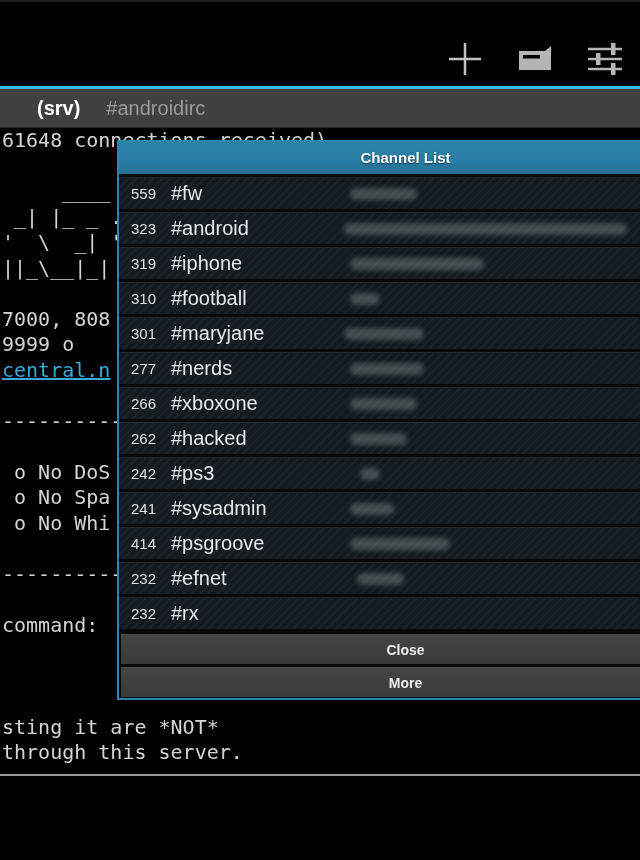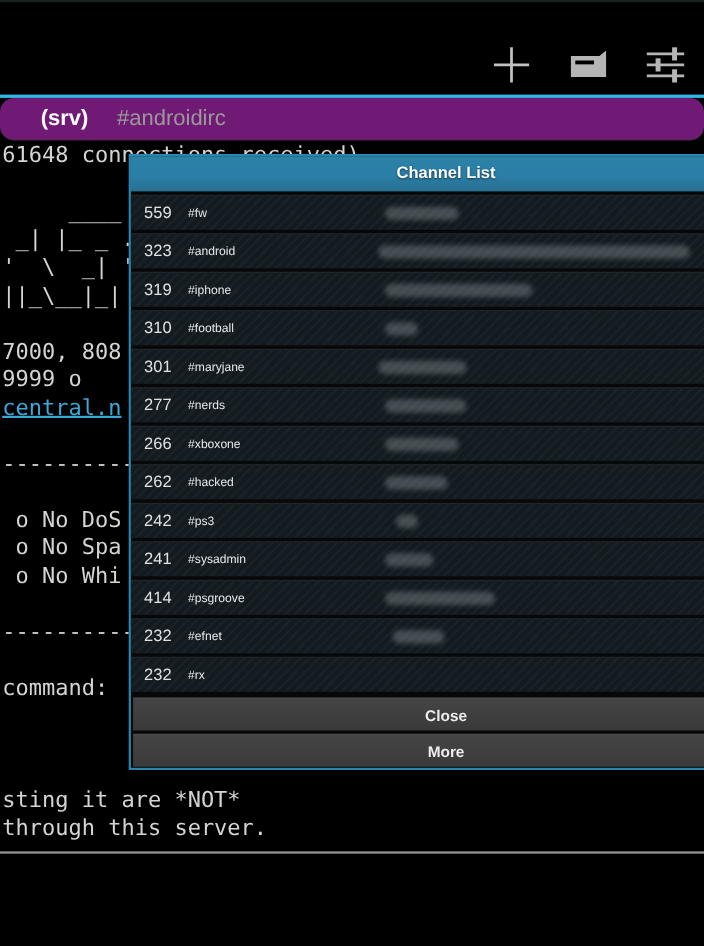--- a/index.html
+++ b/index.html
@@ -10,22 +10,22 @@
   .status-bar{position:absolute;left:0;top:0;width:640px;height:30px;background:#000;
               border-top:2px solid #1d2020;border-bottom:1px solid #101212;}
 
   
   .action-bar{position:absolute;left:0;top:31px;width:640px;height:55px;background:#000;
               display:flex;justify-content:flex-end;align-items:center;}
   .ab-btn{width:70px;height:55px;display:flex;align-items:center;justify-content:center;cursor:pointer;}
   .accent-line{position:absolute;left:0;top:86px;width:640px;height:3px;background:var(--accent);}
 
   
-  .tab-bar{position:absolute;left:0;top:89px;width:640px;height:38px;background:#701a75;
-           border-bottom:1px solid #2b2b2b;display:flex;align-items:center;border-radius:13px;}
+  .tab-bar{position:absolute;left:0;top:89px;width:640px;height:38px;background:#404040;
+           border-bottom:1px solid #2b2b2b;display:flex;align-items:center;}
   .tab-server{color:#fff;font-weight:bold;font-size:20px;margin-left:37px;}
   .tab-channel{color:#9a9a9a;font-size:20px;margin-left:26px;}
 
   
   .terminal{position:absolute;left:2px;top:128px;width:640px;
             font-family:"DejaVu Sans Mono","Liberation Mono",monospace;
             font-size:20px;line-height:25.5px;color:#d4d4d4;white-space:pre;}
   .tline{height:25.5px;}
   .tlink{color:var(--link);text-decoration:underline;cursor:pointer;}
   .input-divider{position:absolute;left:0;top:774px;width:640px;height:2px;background:#989898;}
@@ -36,21 +36,21 @@
   .dialog-title{height:32px;line-height:32px;text-align:center;color:#fff;font-weight:bold;
                 font-size:15px;text-shadow:0 1px 2px rgba(0,0,0,.6);
                 background:linear-gradient(180deg,#2c81a7 0%,#2b7fa6 55%,#276f91 100%);}
   .channel-list{padding-top:3px;}
   .crow{position:relative;height:32px;margin-bottom:3px;display:flex;align-items:center;cursor:pointer;
         background:
           repeating-linear-gradient(135deg,rgba(255,255,255,.032) 0 2px,rgba(0,0,0,0) 2px 6px),
           var(--row-bg);
         border-top:1px solid rgba(255,255,255,.05);box-sizing:border-box;}
   .ccount{display:inline-block;width:40px;margin-left:12px;color:#dfe2e4;font-size:15px;}
-  .cname{color:#e6e9ea;font-size:11px;font-weight:500;}
+  .cname{color:#e6e9ea;font-size:20px;font-weight:500;}
   .ctopic-blur{position:absolute;top:10px;height:12px;border-radius:6px;
                background:rgba(195,205,210,.28);filter:blur(2.5px);}
   .dlg-btn{height:30px;line-height:30px;margin:0 2px;text-align:center;color:#ededed;
            font-size:14px;font-weight:bold;cursor:pointer;
            background:linear-gradient(180deg,#444 0%,#3a3a3a 100%);
            border-top:1px solid rgba(255,255,255,.09);box-sizing:border-box;}
   .dlg-btn.more{margin-top:3px;}
   .dlg-btn.close{margin-top:5px;}
 
   

